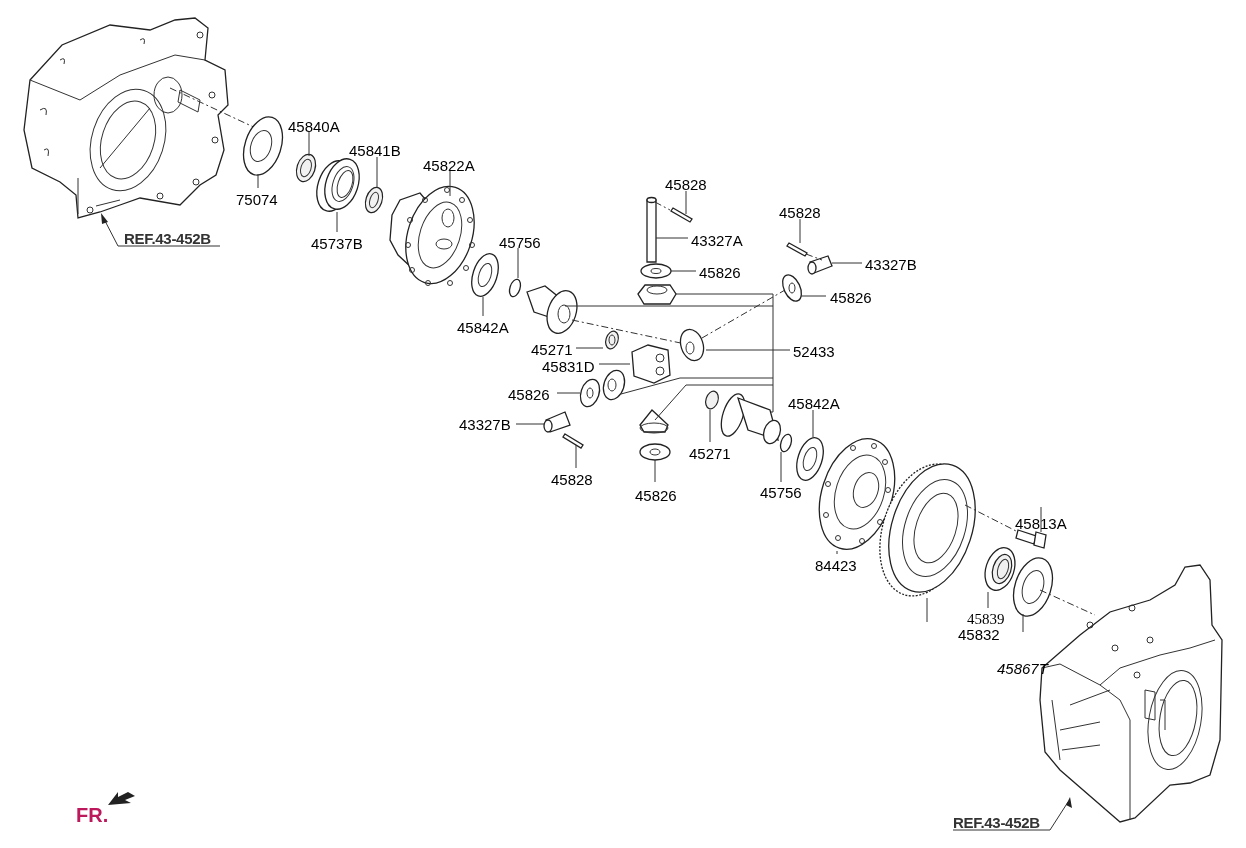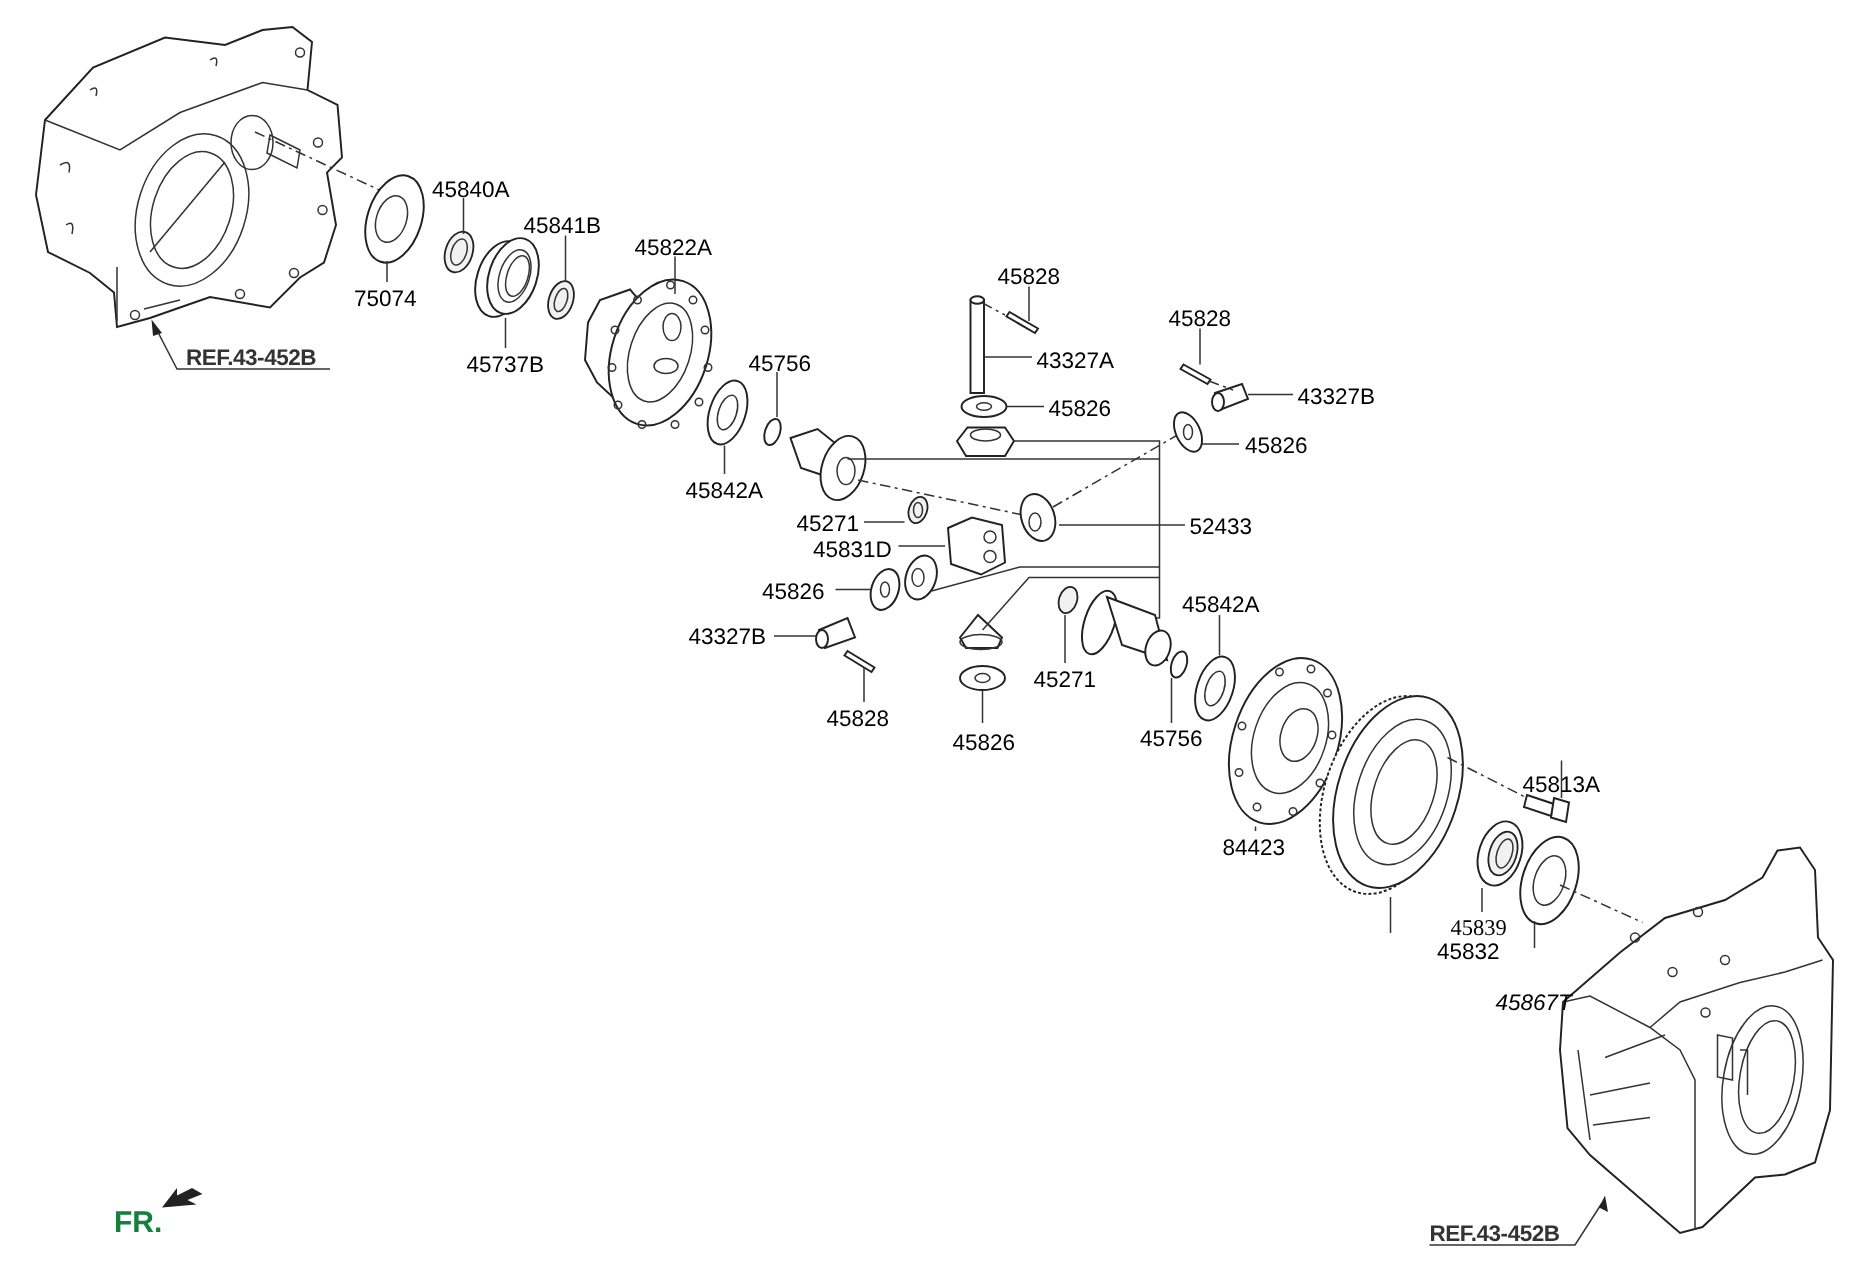--- a/index.html
+++ b/index.html
@@ -1,20 +1,20 @@
 <!DOCTYPE html>
 <html><head>
   <meta charset="utf-8">
   <style>
     html, body { margin: 0; padding: 0; background: #ffffff; }
     body { width: 1246px; height: 848px; overflow: hidden; position: relative; font-family: "Liberation Sans", sans-serif; }
     #canvas { position: absolute; left: 0; top: 0; width: 1246px; height: 848px; }
     .part-label { position: absolute; font-family: "Liberation Sans", sans-serif; font-size: 15px; color: #000000; white-space: nowrap; line-height: 1; cursor: pointer; }
     .ref-label { position: absolute; font-family: "Liberation Sans", sans-serif; font-size: 15px; font-weight: bold; color: #333; white-space: nowrap; line-height: 1; letter-spacing: -0.3px; cursor: pointer; }
-    .fr-label { position: absolute; font-family: "Liberation Sans", sans-serif; font-size: 20px; font-weight: bold; color: #15803d; line-height: 1; }
+    .fr-label { position: absolute; font-family: "Liberation Sans", sans-serif; font-size: 20px; font-weight: bold; color: #be185d; line-height: 1; }
     svg .thin { stroke: #333; stroke-width: 1; fill: none; }
     svg .dash { stroke: #333; stroke-width: 1; fill: none; stroke-dasharray: 7 3 2 3; }
     svg .part { stroke: #222; stroke-width: 1.3; fill: #fff; }
     svg .partg { stroke: #222; stroke-width: 1.2; fill: #f1f1f1; }
     svg .dark { fill: #222; stroke: none; }
   </style>
 </head>
 <body>
 
 <svg id="canvas" viewBox="0 0 1246 848" xmlns="http://www.w3.org/2000/svg">

